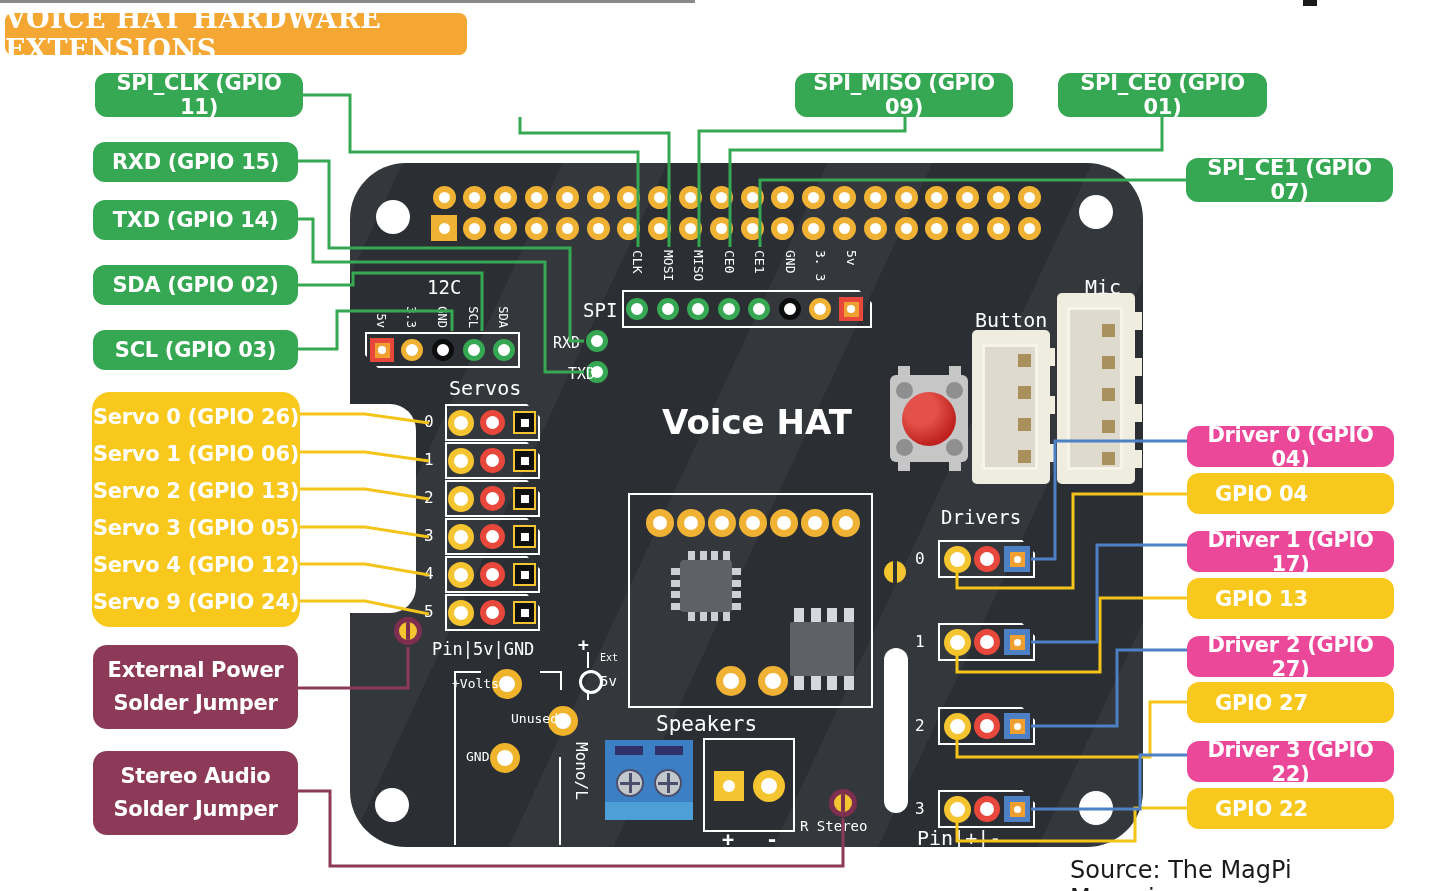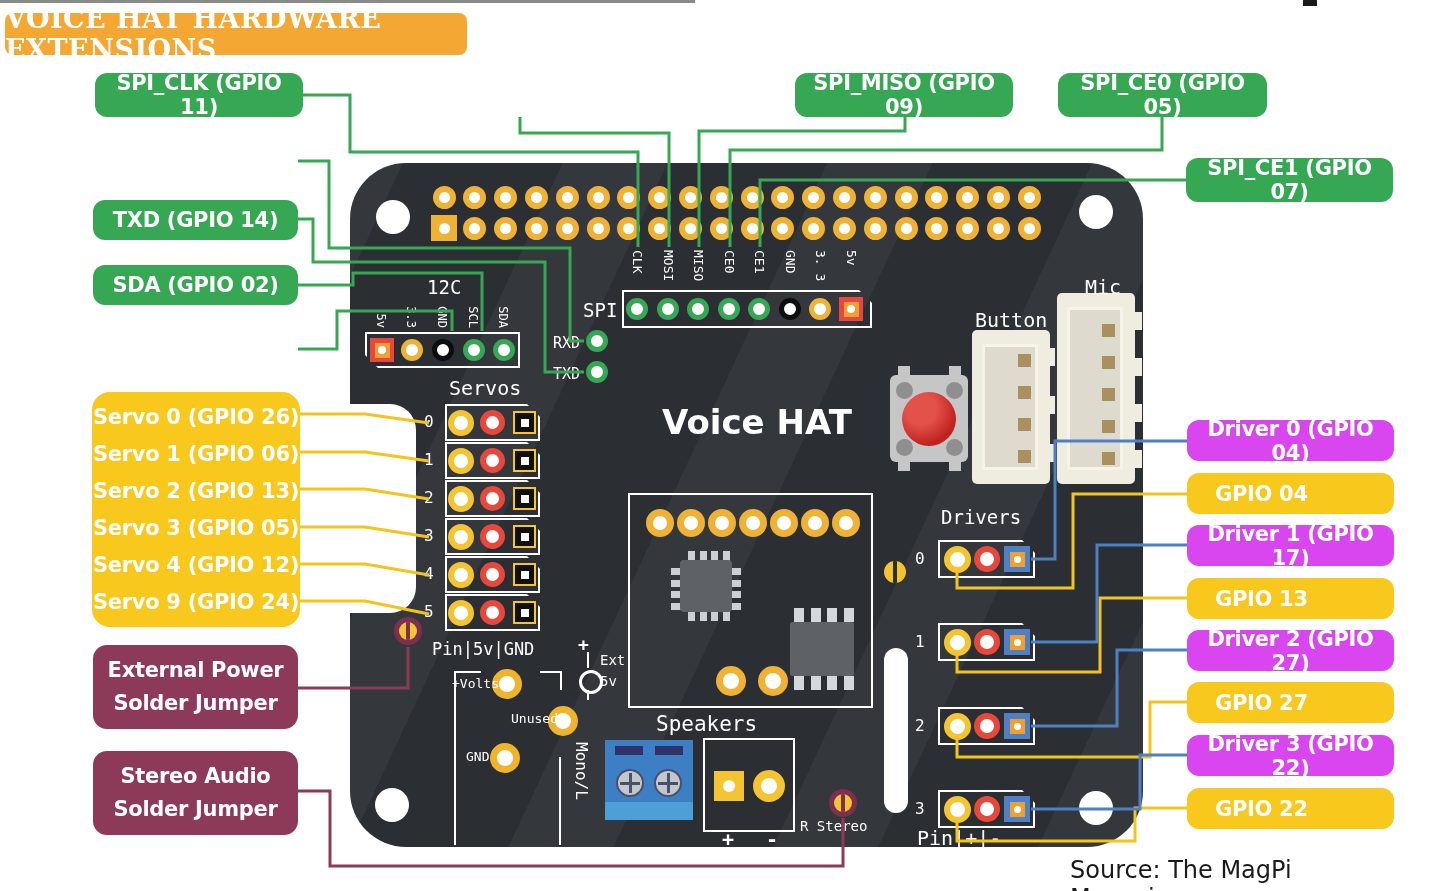--- a/index.html
+++ b/index.html
@@ -24,21 +24,21 @@
   .cut-tr{clip-path:polygon(0 0, calc(100% - 13px) 0, 100% 13px, 100% 100%, 0 100%);}
   .cut-bl{clip-path:polygon(0 0,100% 0,100% 100%,13px 100%,0 calc(100% - 13px));}
   
   .btext{position:absolute;color:#fff;font-family:"DejaVu Sans Mono",monospace;z-index:4;white-space:nowrap;}
   .vtext{position:absolute;color:#fff;font-family:"DejaVu Sans Mono",monospace;z-index:4;white-space:nowrap;
          transform-origin:0 0;transform:rotate(90deg);}
   
   .lbl{position:absolute;display:flex;align-items:center;justify-content:center;color:#fff;
        font-weight:bold;z-index:10;letter-spacing:-0.3px;text-align:center;}
   .lbl.green{background:#36a853;border-radius:12px;font-size:21px;}
-  .lbl.blue{background:#d946ef;border-radius:12px;font-size:21px;}
+  .lbl.blue{background:#ec4899;border-radius:12px;font-size:21px;margin-top:6px;}
   .lbl.yellow{background:#f8c81d;border-radius:12px;font-size:21px;justify-content:flex-start;padding-left:28px;box-sizing:border-box;}
   .lbl.purple{background:#8c3a58;border-radius:14px;font-size:21px;flex-direction:column;line-height:33px;}
   #banner{position:absolute;left:5px;top:13px;width:462px;height:42px;background:#f5a733;border-radius:8px;
           color:#fff;font-family:"DejaVu Serif",serif;font-weight:600;font-size:27px;letter-spacing:0.5px;
           display:flex;align-items:center;justify-content:center;z-index:10;}
   #servoblock{position:absolute;left:92px;top:392px;width:208px;height:235px;background:#f8c81d;border-radius:18px;
           color:#fff;font-weight:bold;font-size:21px;display:flex;flex-direction:column;justify-content:space-evenly;
           align-items:center;z-index:10;letter-spacing:-0.3px;}
   #src{position:absolute;left:1070px;top:856px;width:320px;font-size:24px;color:#1a1a1a;z-index:10;}
   svg.lines{position:absolute;inset:0;z-index:5;pointer-events:none;}
@@ -130,21 +130,21 @@
         <div class="pin" style="left:429px;top:135px;width:22px;height:22px;border:5px solid #0d0d0d;"></div>
         <div class="pin" style="left:459px;top:135px;width:22px;height:22px;border:5px solid #efb235;"></div>
         <div class="sq" style="left:489px;top:134px;width:24px;height:24px;background:#e8483c;">
     <div class="inner" style="width:15px;height:15px;background:#f0a030;">
             <div style="width:8px;height:8px;border-radius:50%;background:#fff;"></div>
           </div>
         </div>
         <div class="btext" style="left:233px;top:136px;font-size:19px;">SPI</div>
         <div class="btext" style="left:203px;top:171px;font-size:15px;">RXD</div>
         <div class="pin" style="left:236px;top:167px;width:22px;height:22px;border:5px solid #36a853;"></div>
-        <div class="btext" style="left:203px;top:202px;font-size:15px;">TXD</div>
+        <div class="btext" style="left:218px;top:202px;font-size:15px;">TXD</div>
         <div class="pin" style="left:236px;top:198px;width:22px;height:22px;border:5px solid #36a853;"></div>
         <div class="btext" style="left:77px;top:113px;font-size:19px;">12C</div>
         <div class="obox cut-bl" style="left:15px;top:169px;width:155px;height:36px;"></div>
         <div class="vtext" style="left: 38px; top: 131px; font-size: 12px; width: 34px; text-align: right;">5v</div>
         <div class="vtext" style="left: 68px; top: 131px; font-size: 12px; width: 34px; text-align: right;">3.3</div>
         <div class="vtext" style="left: 99px; top: 131px; font-size: 12px; width: 34px; text-align: right;">GND</div>
         <div class="vtext" style="left: 130px; top: 131px; font-size: 12px; width: 34px; text-align: right;">SCL</div>
         <div class="vtext" style="left: 160px; top: 131px; font-size: 12px; width: 34px; text-align: right;">SDA</div>
         <div class="sq" style="left:20px;top:175px;width:24px;height:24px;background:#e8483c;">
     <div class="inner" style="width:15px;height:15px;background:#f0a030;">
@@ -315,21 +315,21 @@
      <div style="position:absolute;top:0;bottom:0;left:50%;width:4px;margin-left:-2px;background:#2b2f33;"></div>
         </div>
         <div class="btext" style="left:102px;top:513px;font-size:13px;">+Volts</div>
         <div class="pin" style="left:142px;top:506px;width:30px;height:30px;border:7px solid #f0b32c;"></div>
         <div class="btext" style="left:161px;top:548px;font-size:13px;">Unused</div>
         <div class="pin" style="left:198px;top:543px;width:30px;height:30px;border:7px solid #f0b32c;"></div>
         <div class="btext" style="left:116px;top:586px;font-size:13px;">GND</div>
         <div class="pin" style="left:140px;top:580px;width:30px;height:30px;border:7px solid #f0b32c;"></div>
         <div class="btext" style="left:228px;top:471px;font-size:18px;font-weight:bold;">+</div>
         <div class="abs" style="left:229px;top:507px;width:18px;height:18px;border:3px solid #fff;border-radius:50%;z-index:3;"></div>
-        <div class="btext" style="left:250px;top:489px;font-size:14px;text-align:right;">Ext</div>
+        <div class="btext" style="left:250px;top:489px;font-size:10px;text-align:right;">Ext</div>
         <div class="btext" style="left:250px;top:510px;font-size:14px;">5v</div>
         <div class="btext" style="left:306px;top:549px;font-size:21px;">Speakers</div>
         <div class="vtext" style="left: 241px; top: 579px; font-size: 16px;">Mono/L</div>
         <div class="abs" style="left:255px;top:577px;width:88px;height:80px;background:#3d7fc4;z-index:3;">
   <div style="position:absolute;left:10px;top:6px;width:28px;height:9px;background:#2f3168;"></div>
   <div style="position:absolute;left:50px;top:6px;width:28px;height:9px;background:#2f3168;"></div>
   <div style="position:absolute;left:11px;top:29px;width:28px;height:28px;border-radius:50%;background:#c2c7cc;border:2px solid #4b4f6e;box-sizing:border-box;">
     <div style="position:absolute;left:11px;top:2px;width:3px;height:20px;background:#4b4f6e;"></div>
     <div style="position:absolute;left:2px;top:11px;width:20px;height:3px;background:#4b4f6e;"></div>
           </div>
@@ -385,24 +385,26 @@
       <polyline points="298,791 330,791 330,866 843,866 843,818" fill="none" stroke="#8c3a58" stroke-width="3"></polyline>
       <polyline points="481,672 455,672 455,845" fill="none" stroke="#ffffff" stroke-width="2"></polyline>
       <polyline points="540,672 561,672 561,690" fill="none" stroke="#ffffff" stroke-width="2"></polyline>
       <polyline points="560,757 560,845" fill="none" stroke="#ffffff" stroke-width="2"></polyline>
       <polyline points="588,652 588,668" fill="none" stroke="#ffffff" stroke-width="2"></polyline>
       <polyline points="588,690 588,700" fill="none" stroke="#ffffff" stroke-width="2"></polyline>
     </svg>
 
   <div class="lbl green" style="left:95px;top:73px;width:208px;height:44px;">SPI_CLK (GPIO 11)</div>
   <div class="lbl green" style="left:795px;top:73px;width:218px;height:44px;">SPI_MISO (GPIO 09)</div>
-  <div class="lbl green" style="left:1058px;top:73px;width:209px;height:44px;">SPI_CE0 (GPIO 05)</div>
+  <div class="lbl green" style="left:1058px;top:73px;width:209px;height:44px;">SPI_CE0 (GPIO 01)</div>
   <div class="lbl green" style="left:1186px;top:158px;width:207px;height:44px;">SPI_CE1 (GPIO 07)</div>
+  <div class="lbl green" style="left:93px;top:142px;width:205px;height:40px;">RXD (GPIO 15)</div>
   <div class="lbl green" style="left:93px;top:200px;width:205px;height:40px;">TXD (GPIO 14)</div>
   <div class="lbl green" style="left:93px;top:265px;width:205px;height:40px;">SDA (GPIO 02)</div>
+  <div class="lbl green" style="left:93px;top:330px;width:205px;height:40px;">SCL (GPIO 03)</div>
 
   <div id="servoblock">
     <span>Servo 0 (GPIO 26)</span>
     <span>Servo 1 (GPIO 06)</span>
     <span>Servo 2 (GPIO 13)</span>
     <span>Servo 3 (GPIO 05)</span>
     <span>Servo 4 (GPIO 12)</span>
     <span>Servo 9 (GPIO 24)</span>
   </div>
 

